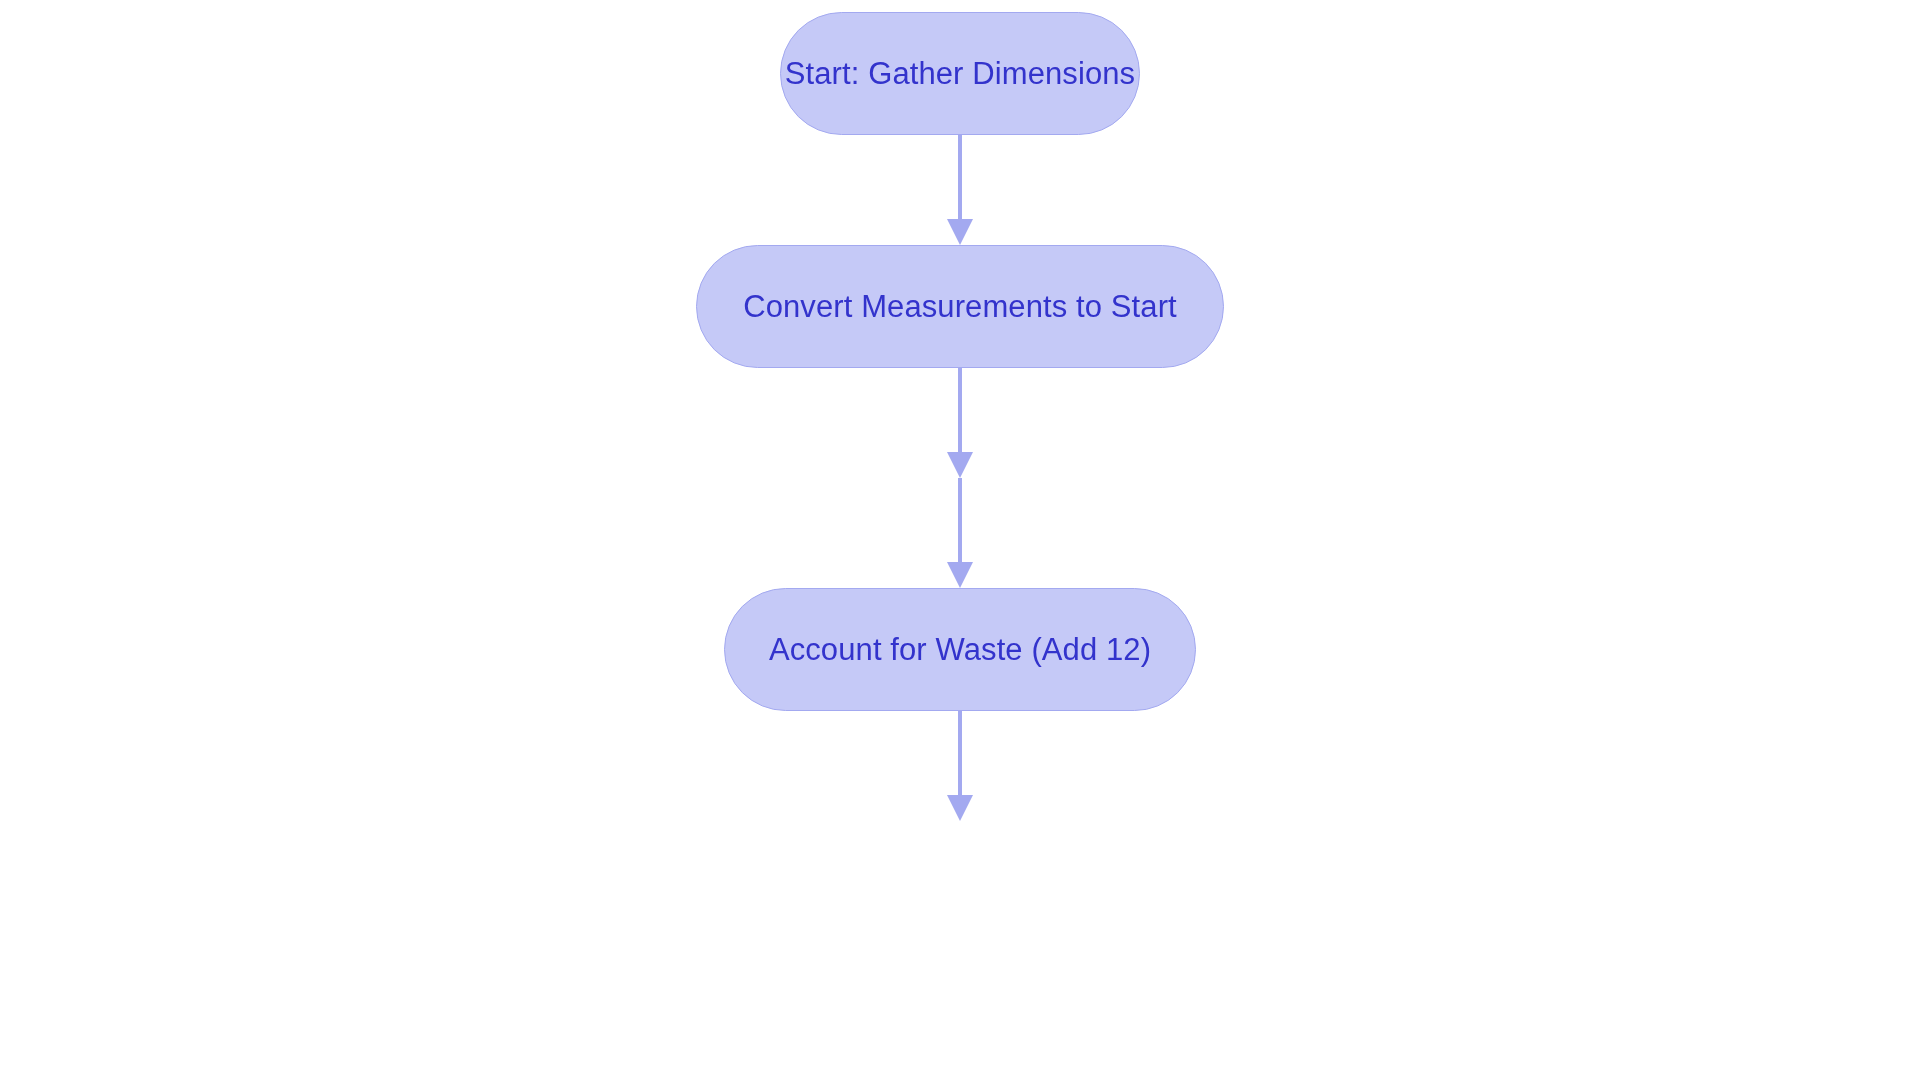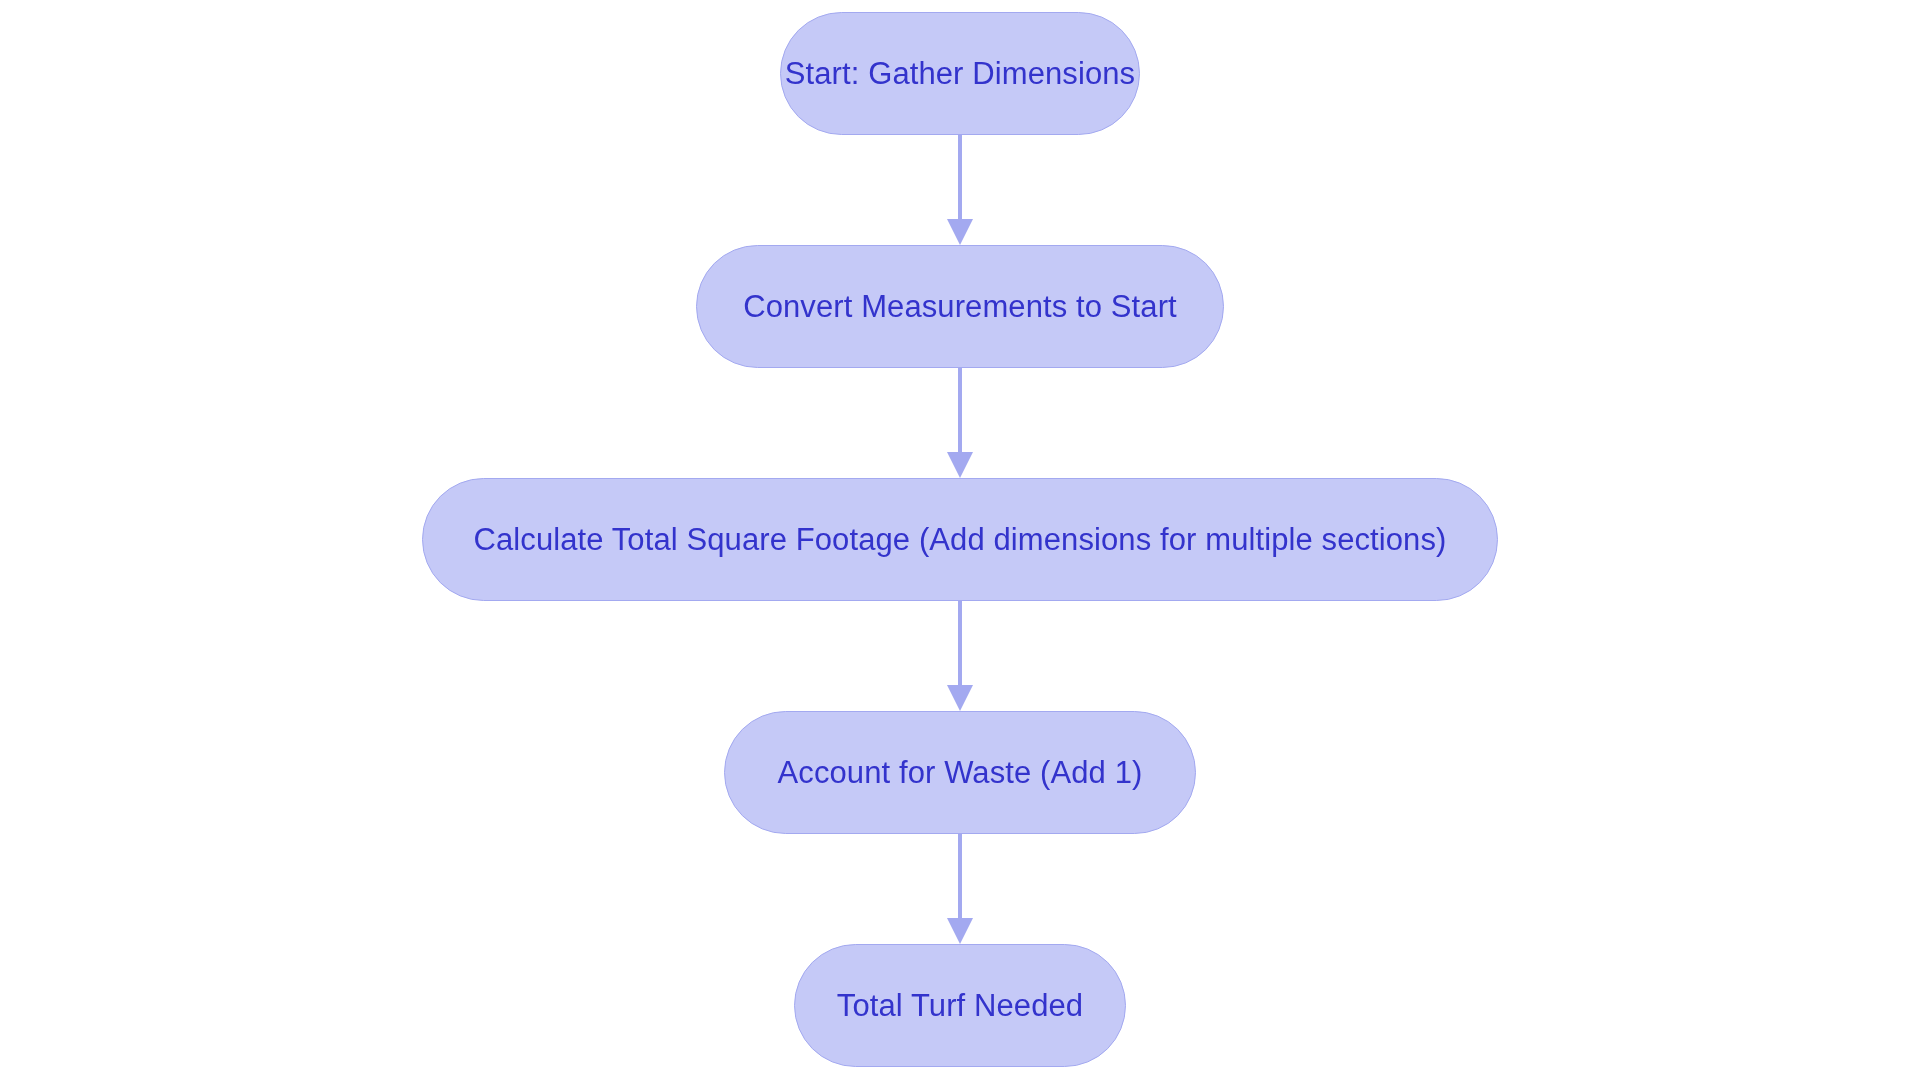--- a/index.html
+++ b/index.html
@@ -100,36 +100,30 @@
 
     <div class="node" style="width:528px">
       <span>Convert Measurements to Start</span>
     </div>
 
     <div class="connector">
       <span class="stem"></span>
       <span class="head"></span>
     </div>
 
-    <div class="node" style="width:1076px">
-      <span>Calculate Total Square Footage (Add dimensions for multiple sections)</span>
+
+    <div class="connector">
+      <span class="stem"></span>
+      <span class="head"></span>
+    </div>
+
+    <div class="node" style="width:472px">
+      <span>Account for Waste (Add 12)</span>
     </div>
 
     <div class="connector">
       <span class="stem"></span>
       <span class="head"></span>
     </div>
 
-    <div class="node" style="width:472px">
-      <span>Account for Waste (Add 1)</span>
-    </div>
-
-    <div class="connector">
-      <span class="stem"></span>
-      <span class="head"></span>
-    </div>
-
-    <div class="node" style="width:332px">
-      <span>Total Turf Needed</span>
-    </div>
 
   </div>
 </div>
 
 </body></html>

